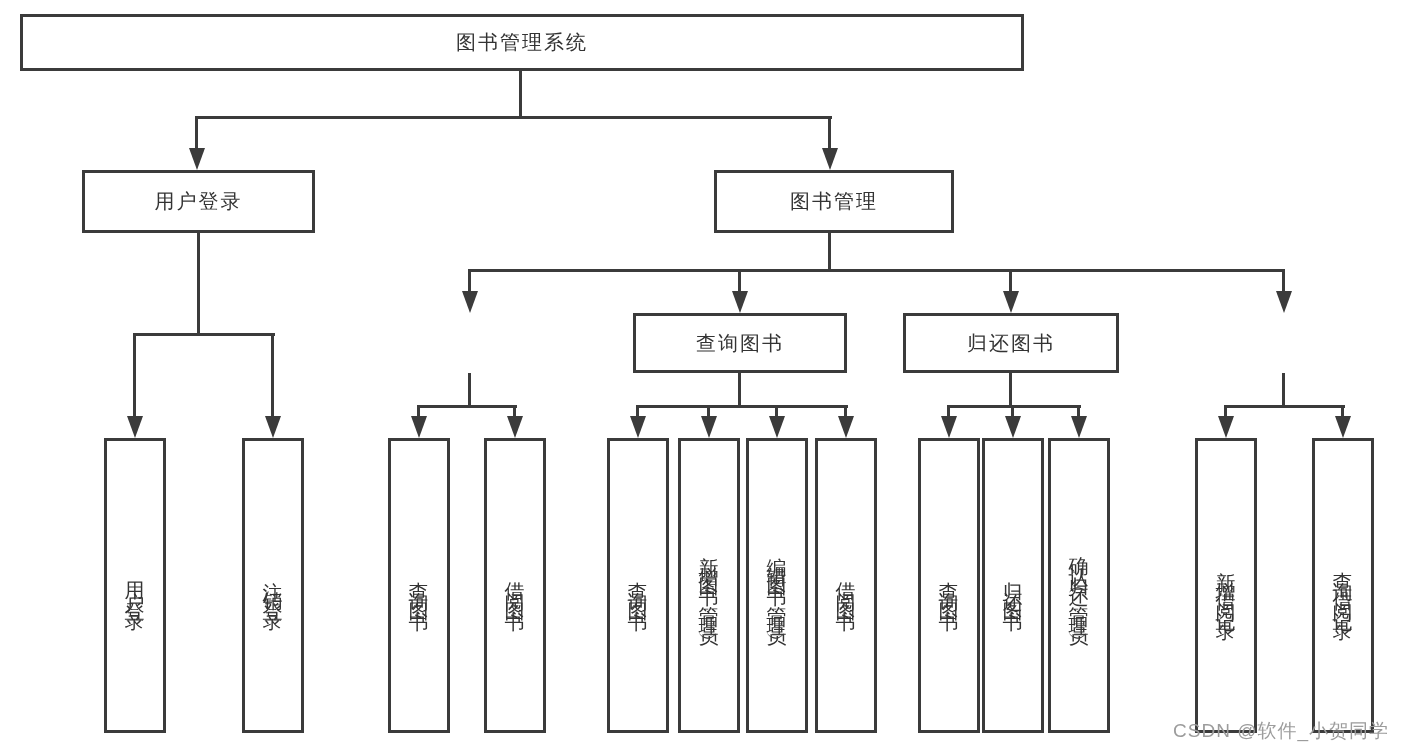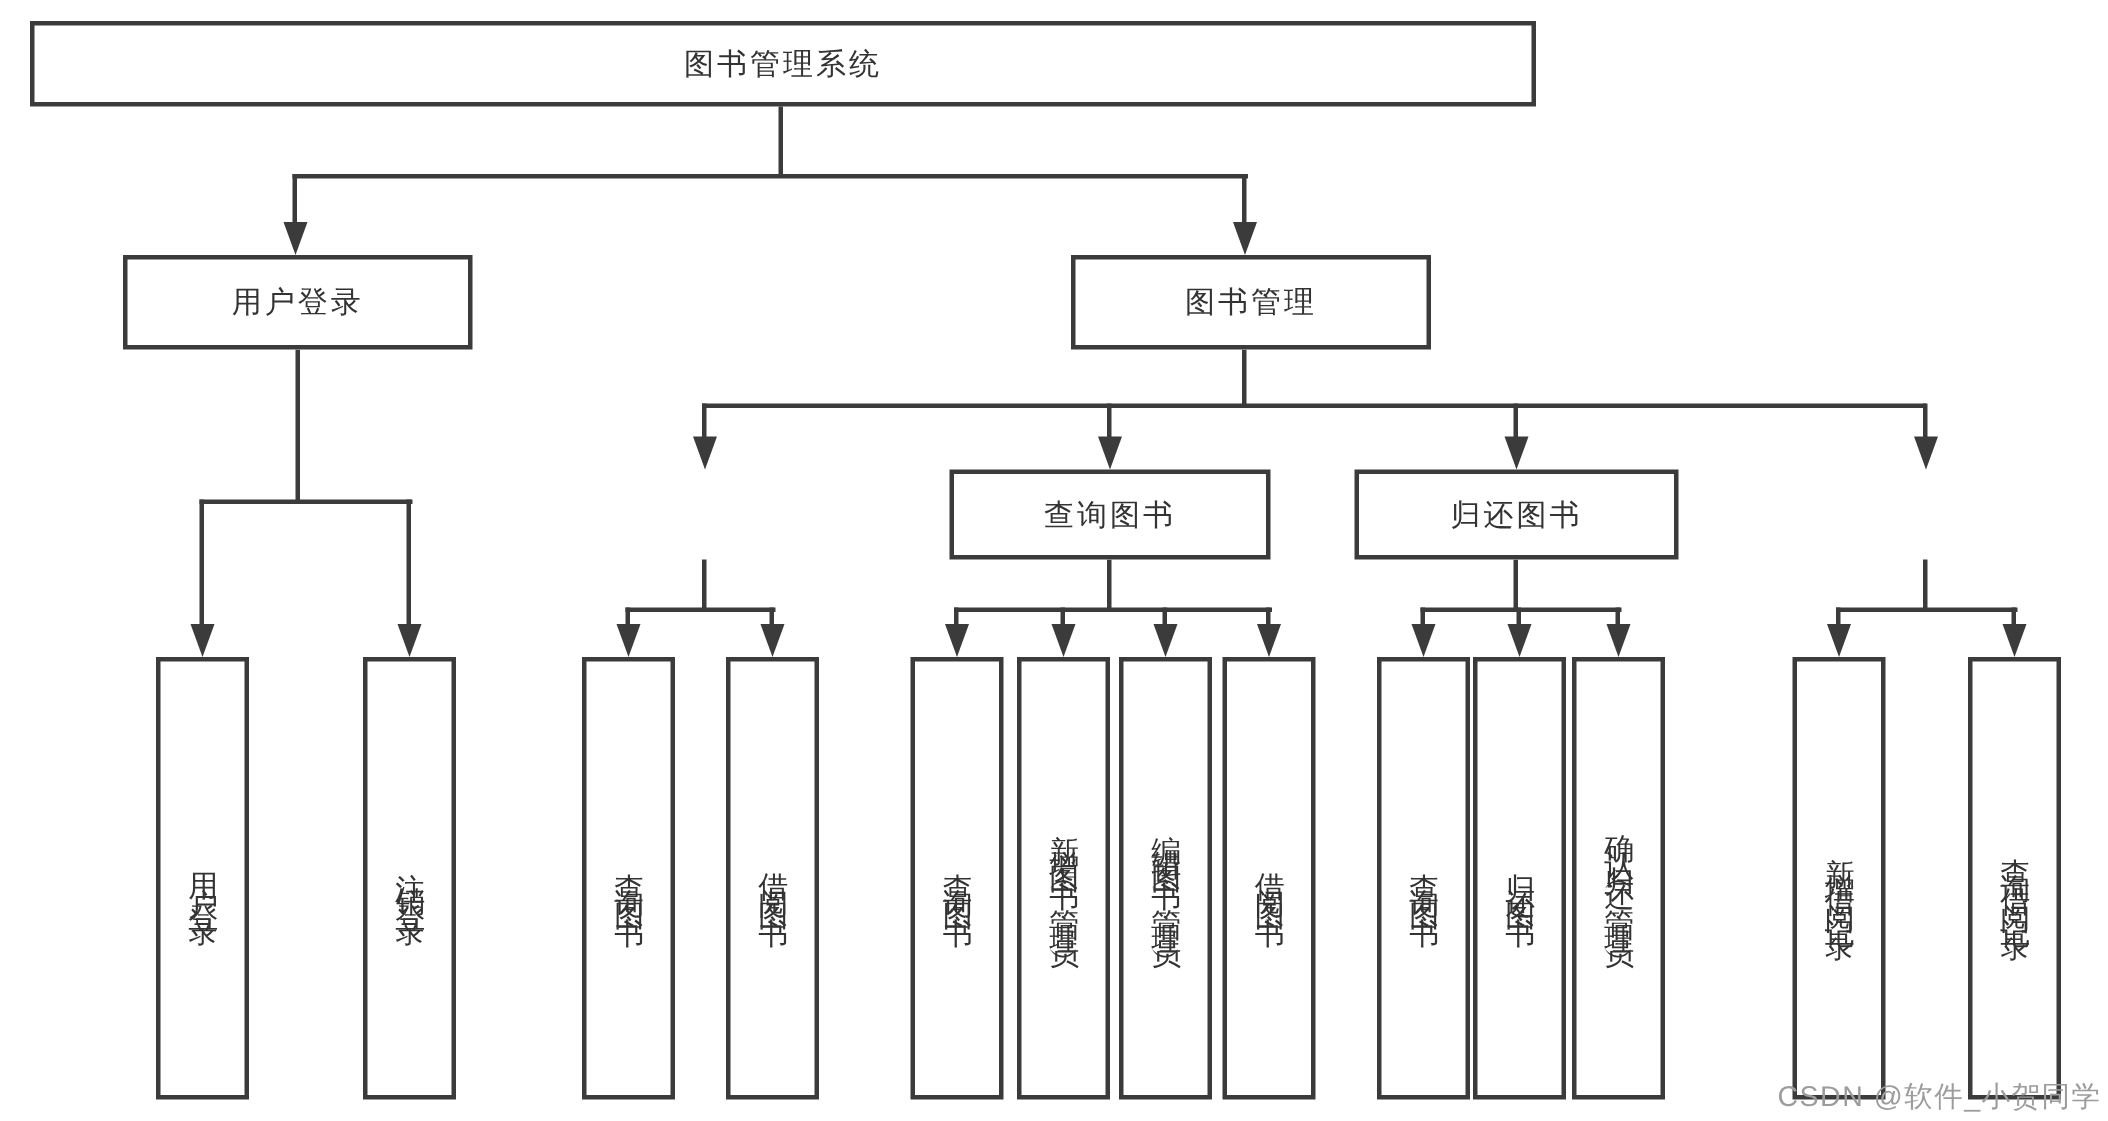--- a/index.html
+++ b/index.html
@@ -30,21 +30,21 @@
   .vl,.hl{position:absolute;background:var(--line);}
   .vl{width:3px;}
   .hl{height:3px;}
   .ah{
     position:absolute;width:0;height:0;
     border-left:8px solid transparent;
     border-right:8px solid transparent;
     border-top:22px solid var(--line);
   }
   .watermark{
-    position:absolute;right:4px;bottom:3px;z-index:5;
+    position:absolute;right:16px;bottom:3px;z-index:5;
     font-size:19px;letter-spacing:1px;color:var(--watermark);
     white-space:nowrap;
   }
 </style>
 </head>
 <body>
 
 <div class="stage">
 
   <div class="vl" style="left:519px;top:69px;height:49px"></div>

